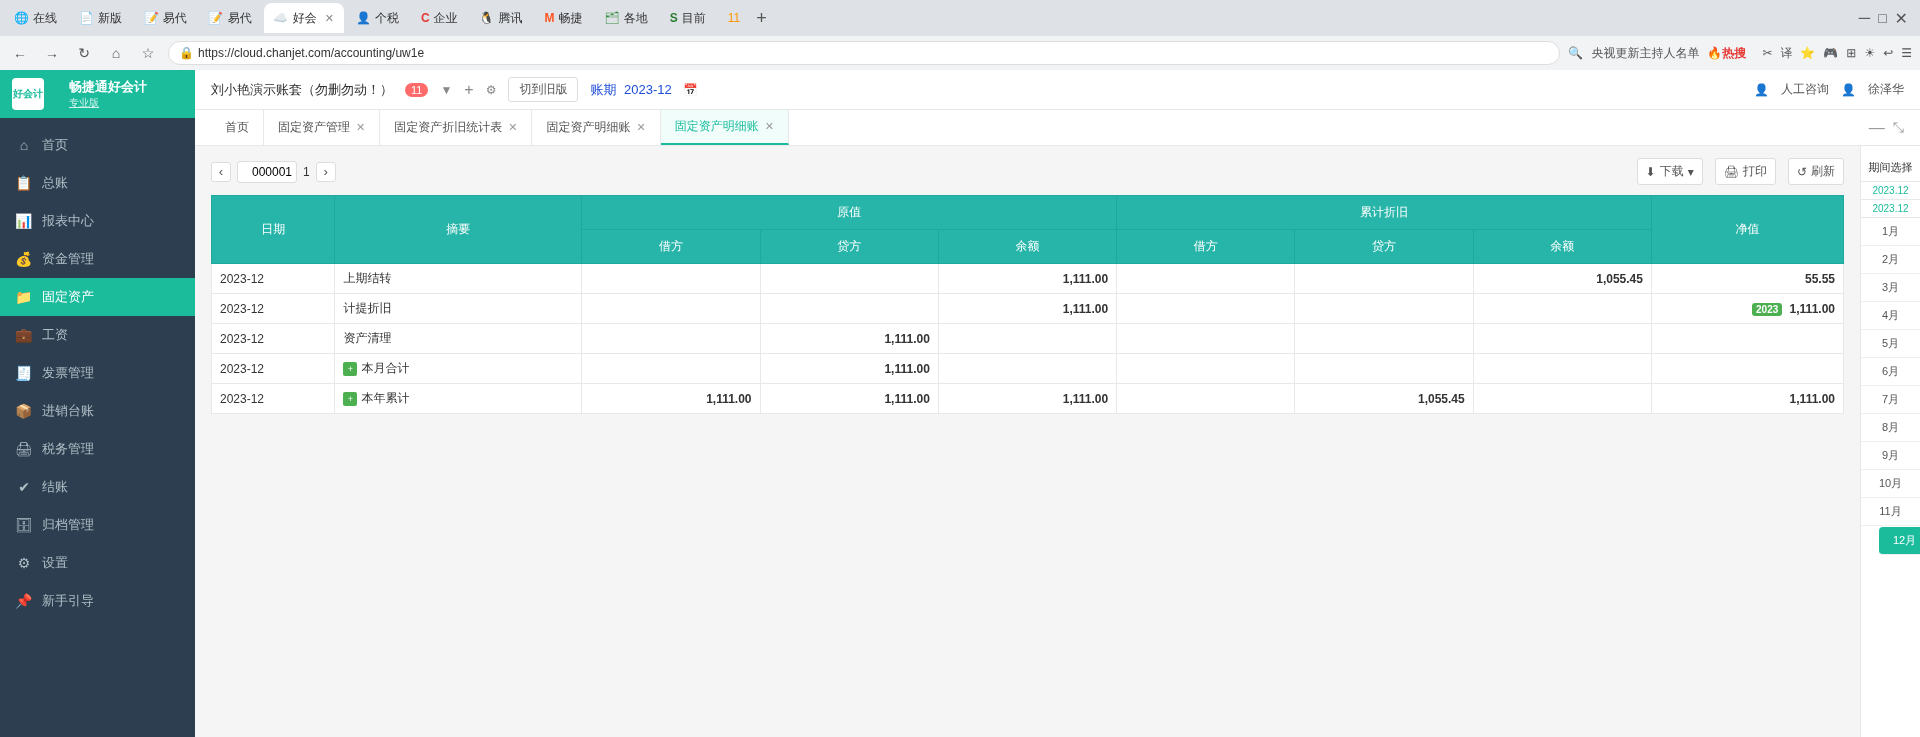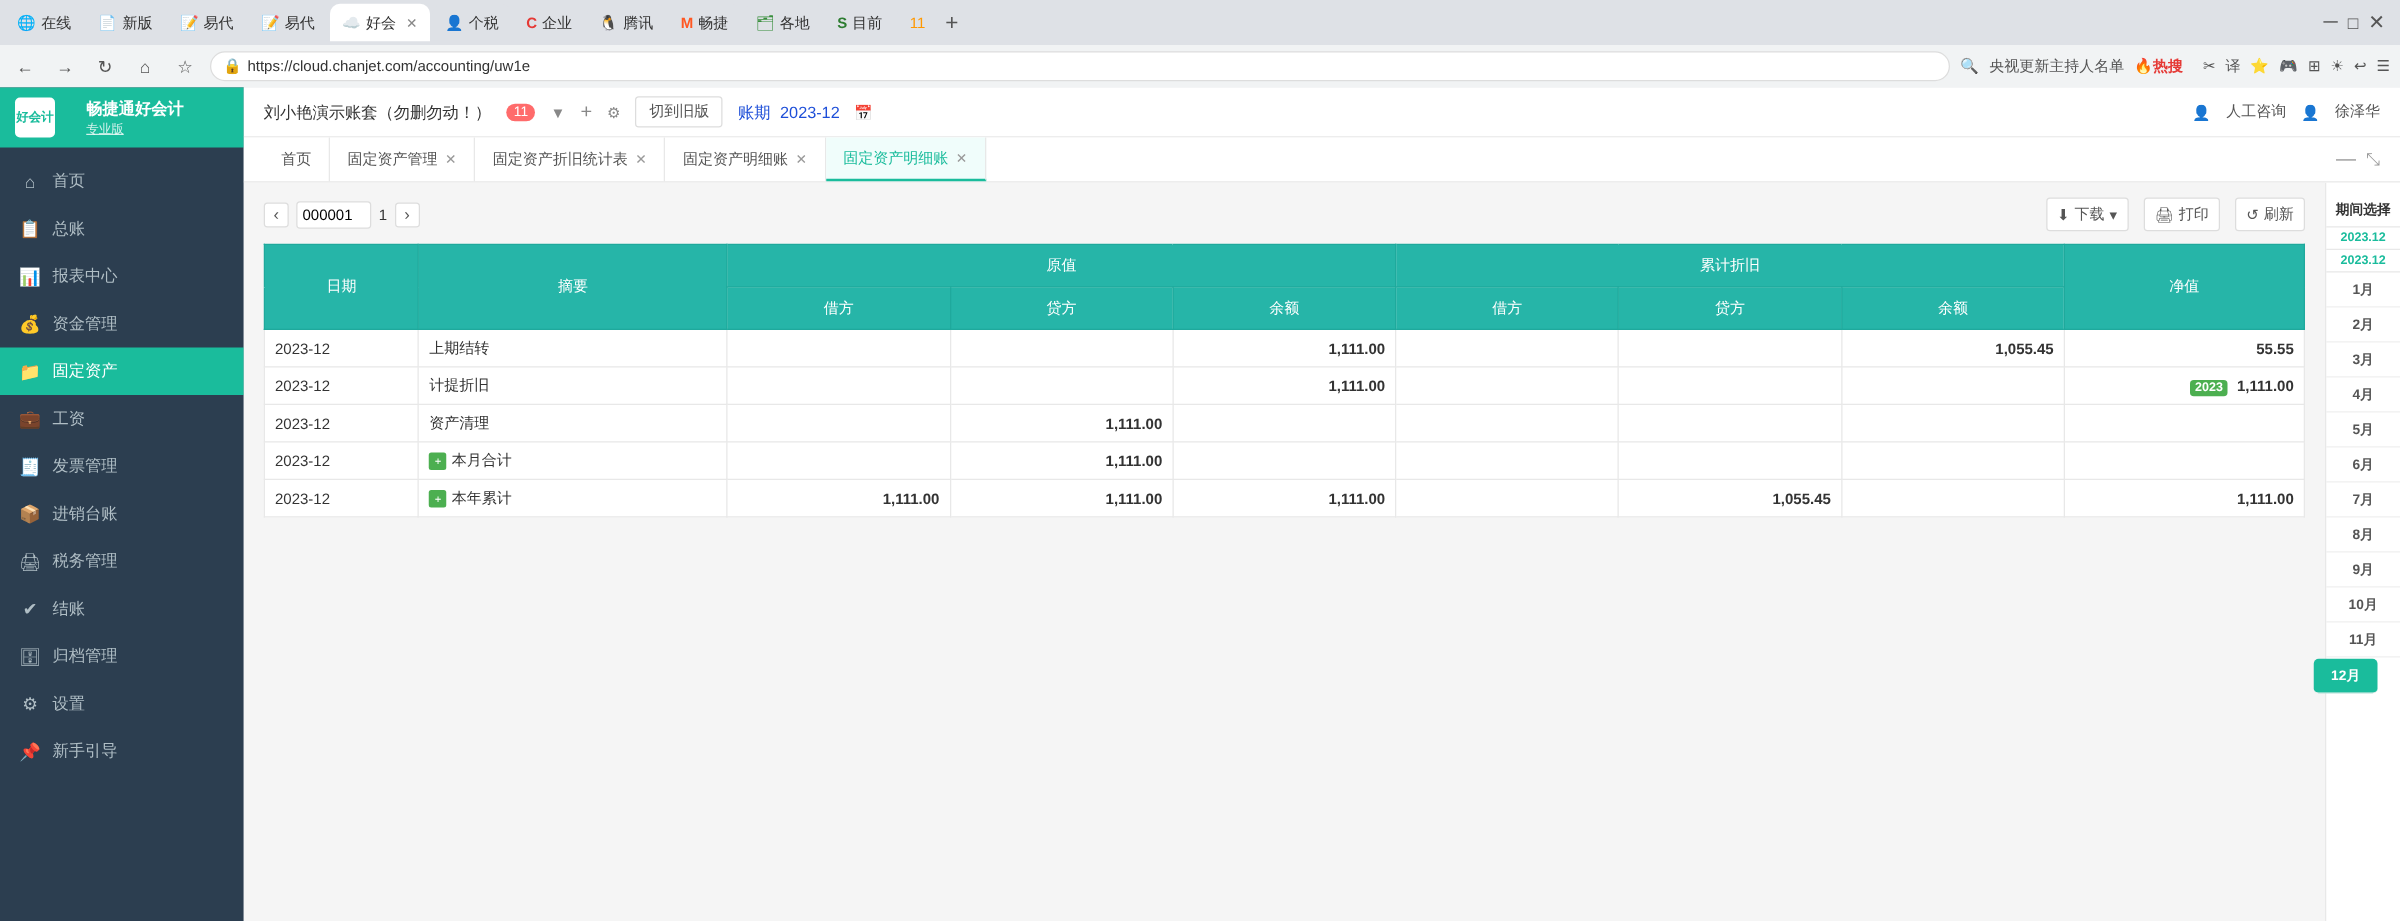--- a/index.html
+++ b/index.html
@@ -49,34 +49,34 @@
     .page-tab .close-x { font-size: 11px; color: #999; }
 
     
     .content-area { flex: 1; display: flex; overflow: hidden; }
     .ledger-area { flex: 1; overflow: auto; padding: 12px 16px; }
 
     
     .ledger-toolbar { display: flex; align-items: center; justify-content: space-between; margin-bottom: 10px; }
     .page-nav { display: flex; align-items: center; gap: 6px; font-size: 12px; color: #333; }
     .page-nav-btn { width: 20px; height: 20px; display: flex; align-items: center; justify-content: center; cursor: pointer; color: #555; border: 1px solid #ddd; border-radius: 3px; background: #fff; }
-    .page-input { width: 60px; height: 22px; border: 1px solid #ddd; border-radius: 3px; padding: 0 4px; font-size: 12px; text-align: left; }
+    .page-input { width: 60px; height: 22px; border: 1px solid #ddd; border-radius: 3px; padding: 0 4px; font-size: 12px; text-align: right; }
     .action-btns { display: flex; align-items: center; gap: 12px; }
     .action-btn { display: flex; align-items: center; gap: 4px; font-size: 12px; color: #555; cursor: pointer; padding: 4px 8px; border: 1px solid #ddd; border-radius: 3px; background: #fff; }
 
     
     .ledger-table { width: 100%; border-collapse: collapse; background: #fff; }
     .ledger-table th { background: #26b5a8; color: #fff; padding: 8px 6px; text-align: center; font-size: 12px; font-weight: normal; border: 1px solid #1fa99c; }
     .ledger-table td { padding: 6px 8px; border: 1px solid #e8e8e8; font-size: 12px; color: #333; text-align: center; }
     .ledger-table .num { text-align: right; font-weight: bold; }
     .ledger-table .left { text-align: left; }
     .summary-icon { display: inline-block; width: 14px; height: 14px; background: #4caf50; color: #fff; font-size: 9px; border-radius: 2px; margin-right: 4px; text-align: center; line-height: 14px; }
 
     
-    .right-panel { width: 60px; background: #fff; border-left: 1px solid #e8e8e8; display: flex; flex-direction: column; align-items: flex-end; padding-top: 8px; font-weight: bold; }
+    .right-panel { width: 60px; background: #fff; border-left: 1px solid #e8e8e8; display: flex; flex-direction: column; align-items: flex-start; padding-top: 8px; }
     .month-item { width: 100%; padding: 6px 4px; text-align: center; font-size: 11px; color: #555; cursor: pointer; border-bottom: 1px solid #f0f0f0; }
     .month-item.active { background: #1abc9c; color: #fff; border-radius: 4px; margin: 1px 18px; width: calc(100% - 8px); }
     .period-header { font-size: 11px; color: #333; padding: 4px 2px; text-align: center; border-bottom: 1px solid #e8e8e8; width: 100%; }
     .period-dates { font-size: 10px; color: #1abc9c; text-align: center; padding: 2px 0; border-bottom: 1px solid #e8e8e8; width: 100%; }
   </style>
 </head>
 <body>
 
 <div class="browser-chrome">
   <div class="tab-bar">

